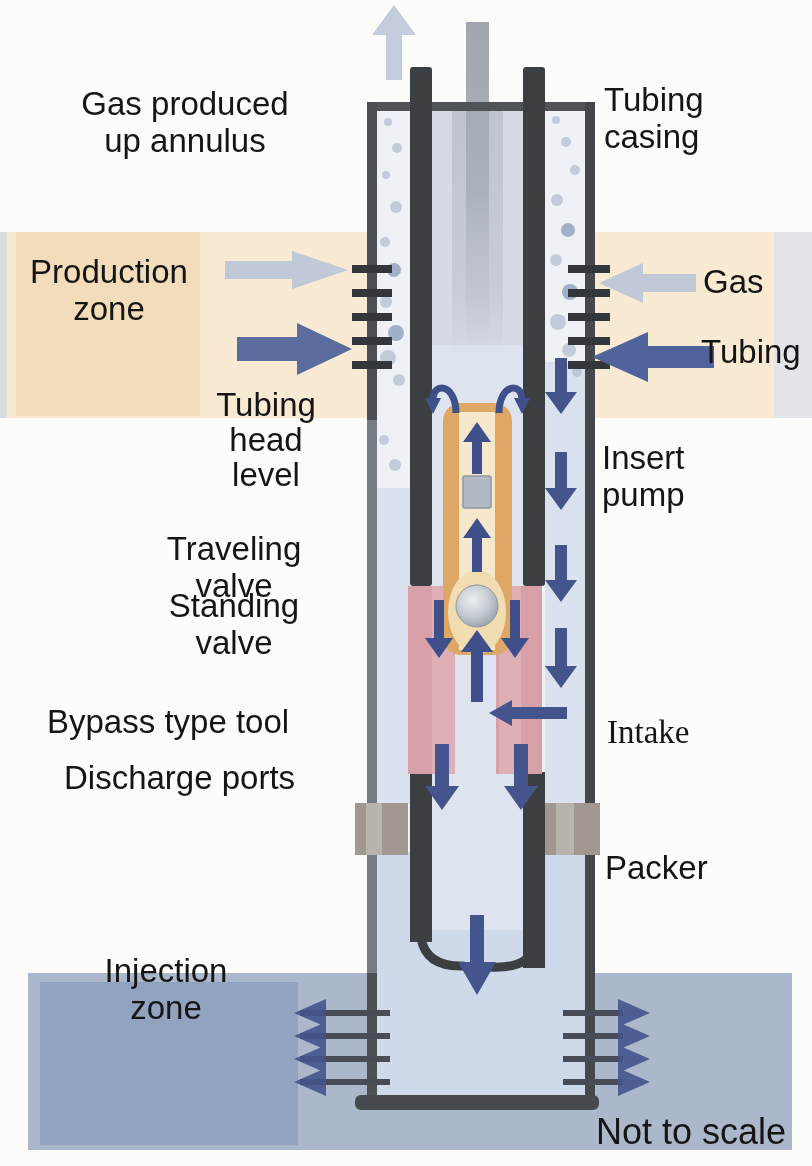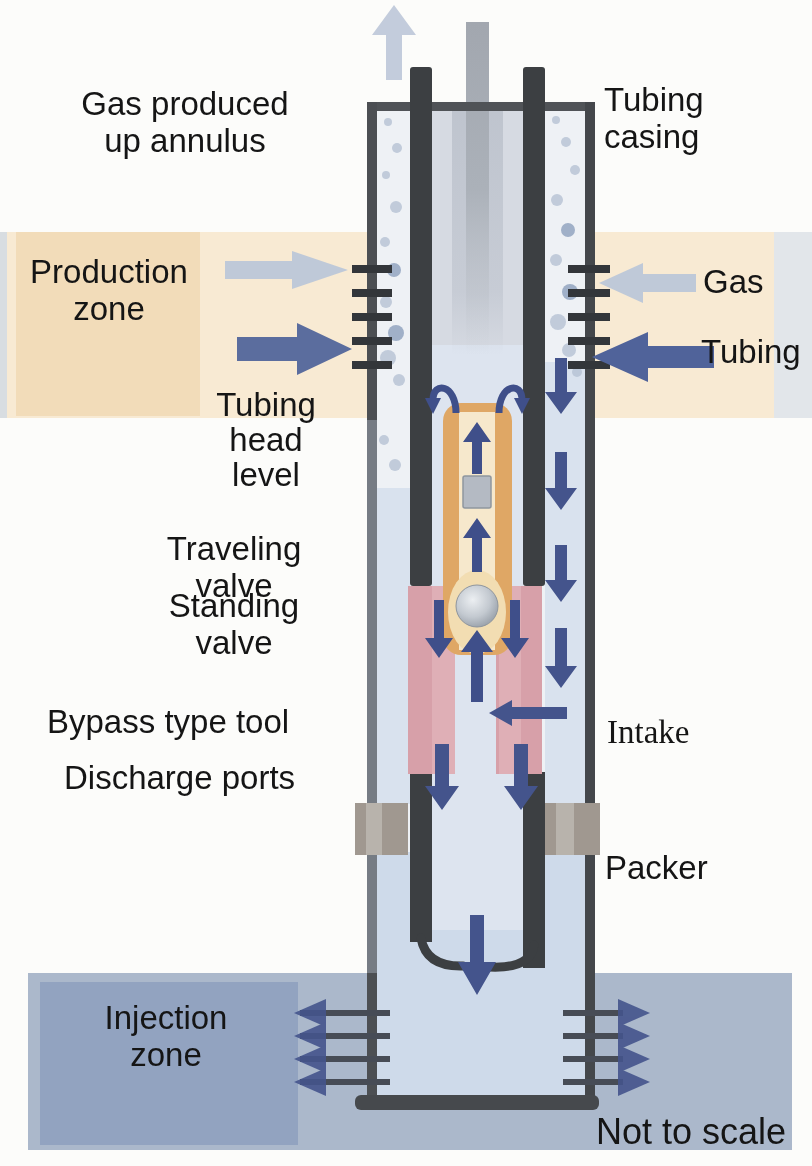--- a/index.html
+++ b/index.html
@@ -206,25 +206,27 @@
 up annulus</div>
 <div class="lbl" style="left:604px;top:82px;">Tubing
 casing</div>
 <div class="lbl center" style="left:16px;top:254px;width:186px;">Production
 zone</div>
 <div class="lbl" style="left:703px;top:264px;">Gas</div>
 <div class="lbl" style="left:701px;top:334px;">Tubing</div>
 <div class="lbl center tight" style="left:196px;top:388px;width:140px;">Tubing
 head
 level</div>
+<div class="lbl" style="left:602px;top:440px;">Insert
+pump</div>
 <div class="lbl center" style="left:158px;top:531px;width:152px;">Traveling
 valve</div>
 <div class="lbl center" style="left:158px;top:588px;width:152px;">Standing
 valve</div>
 <div class="lbl" style="left:47px;top:704px;">Bypass type tool</div>
 <div class="lbl" style="left:607px;top:714px;font-family:Liberation Serif, serif;">Intake</div>
 <div class="lbl" style="left:605px;top:850px;">Packer</div>
 <div class="lbl" style="left:64px;top:760px;">Discharge ports</div>
-<div class="lbl center" style="left:92px;top:1000px;width:148px;">Injection
+<div class="lbl center" style="left:92px;top:953px;width:148px;">Injection
 zone</div>
 <div class="lbl small" style="left:596px;top:1112px;">Not to scale</div>
 
 </div>
 
 </body></html>

